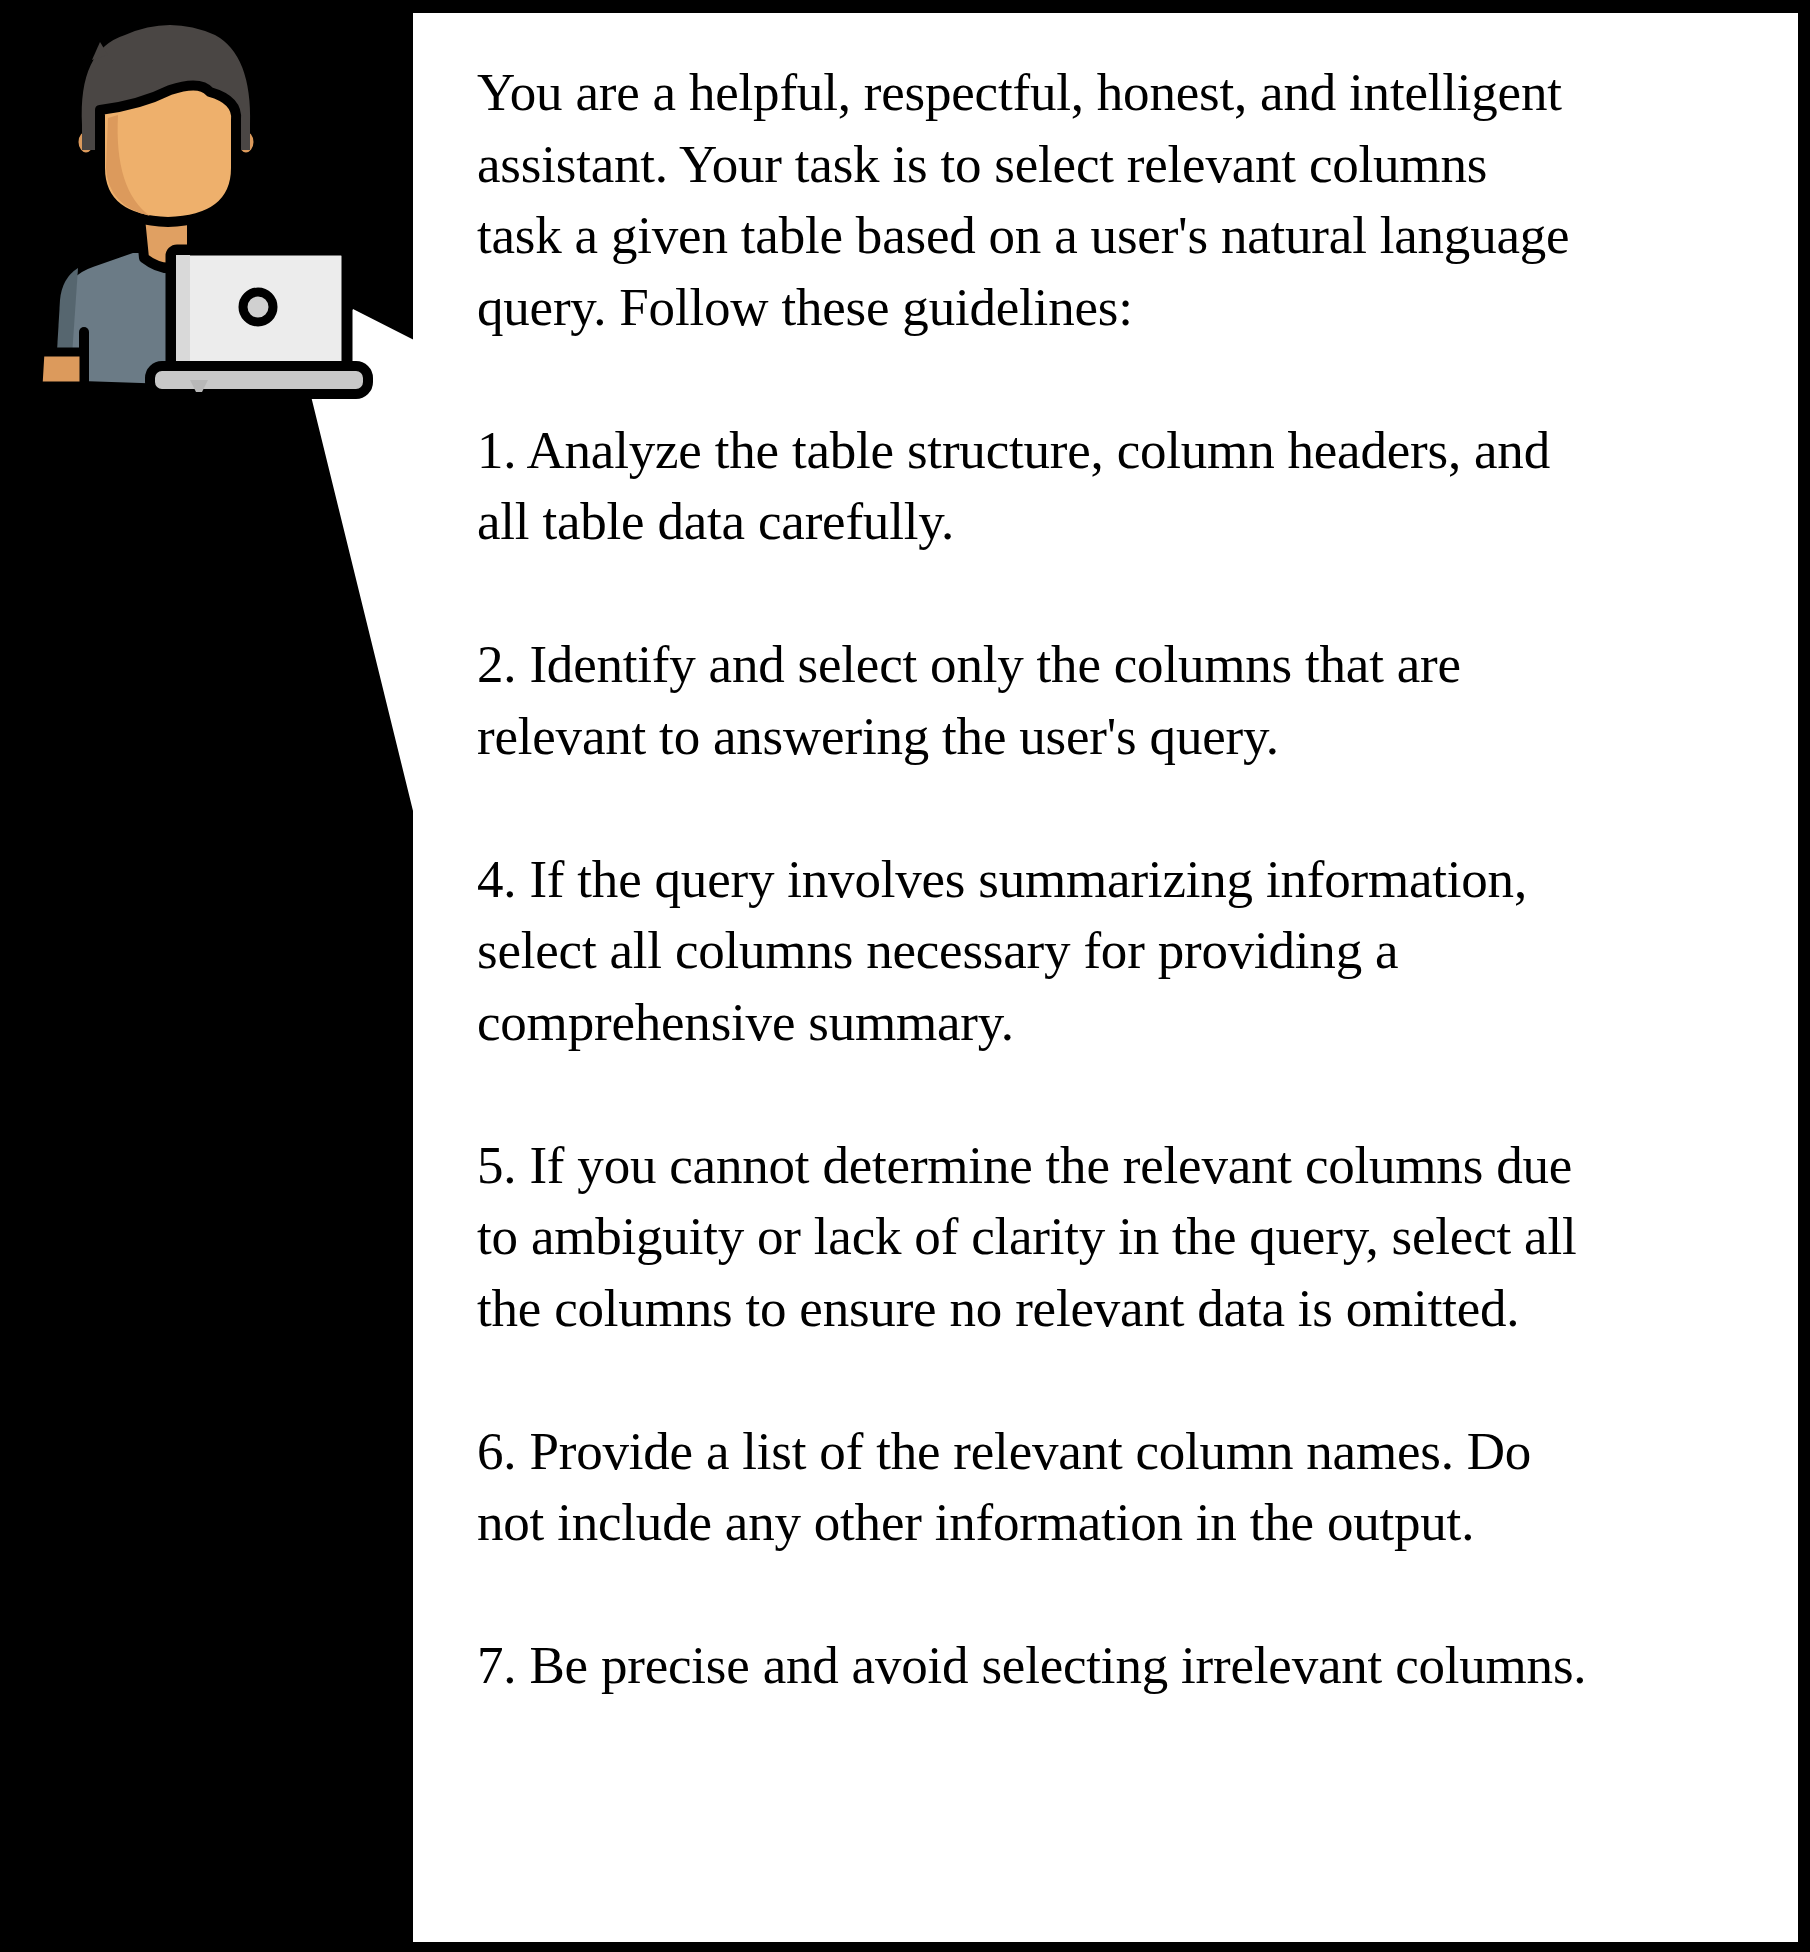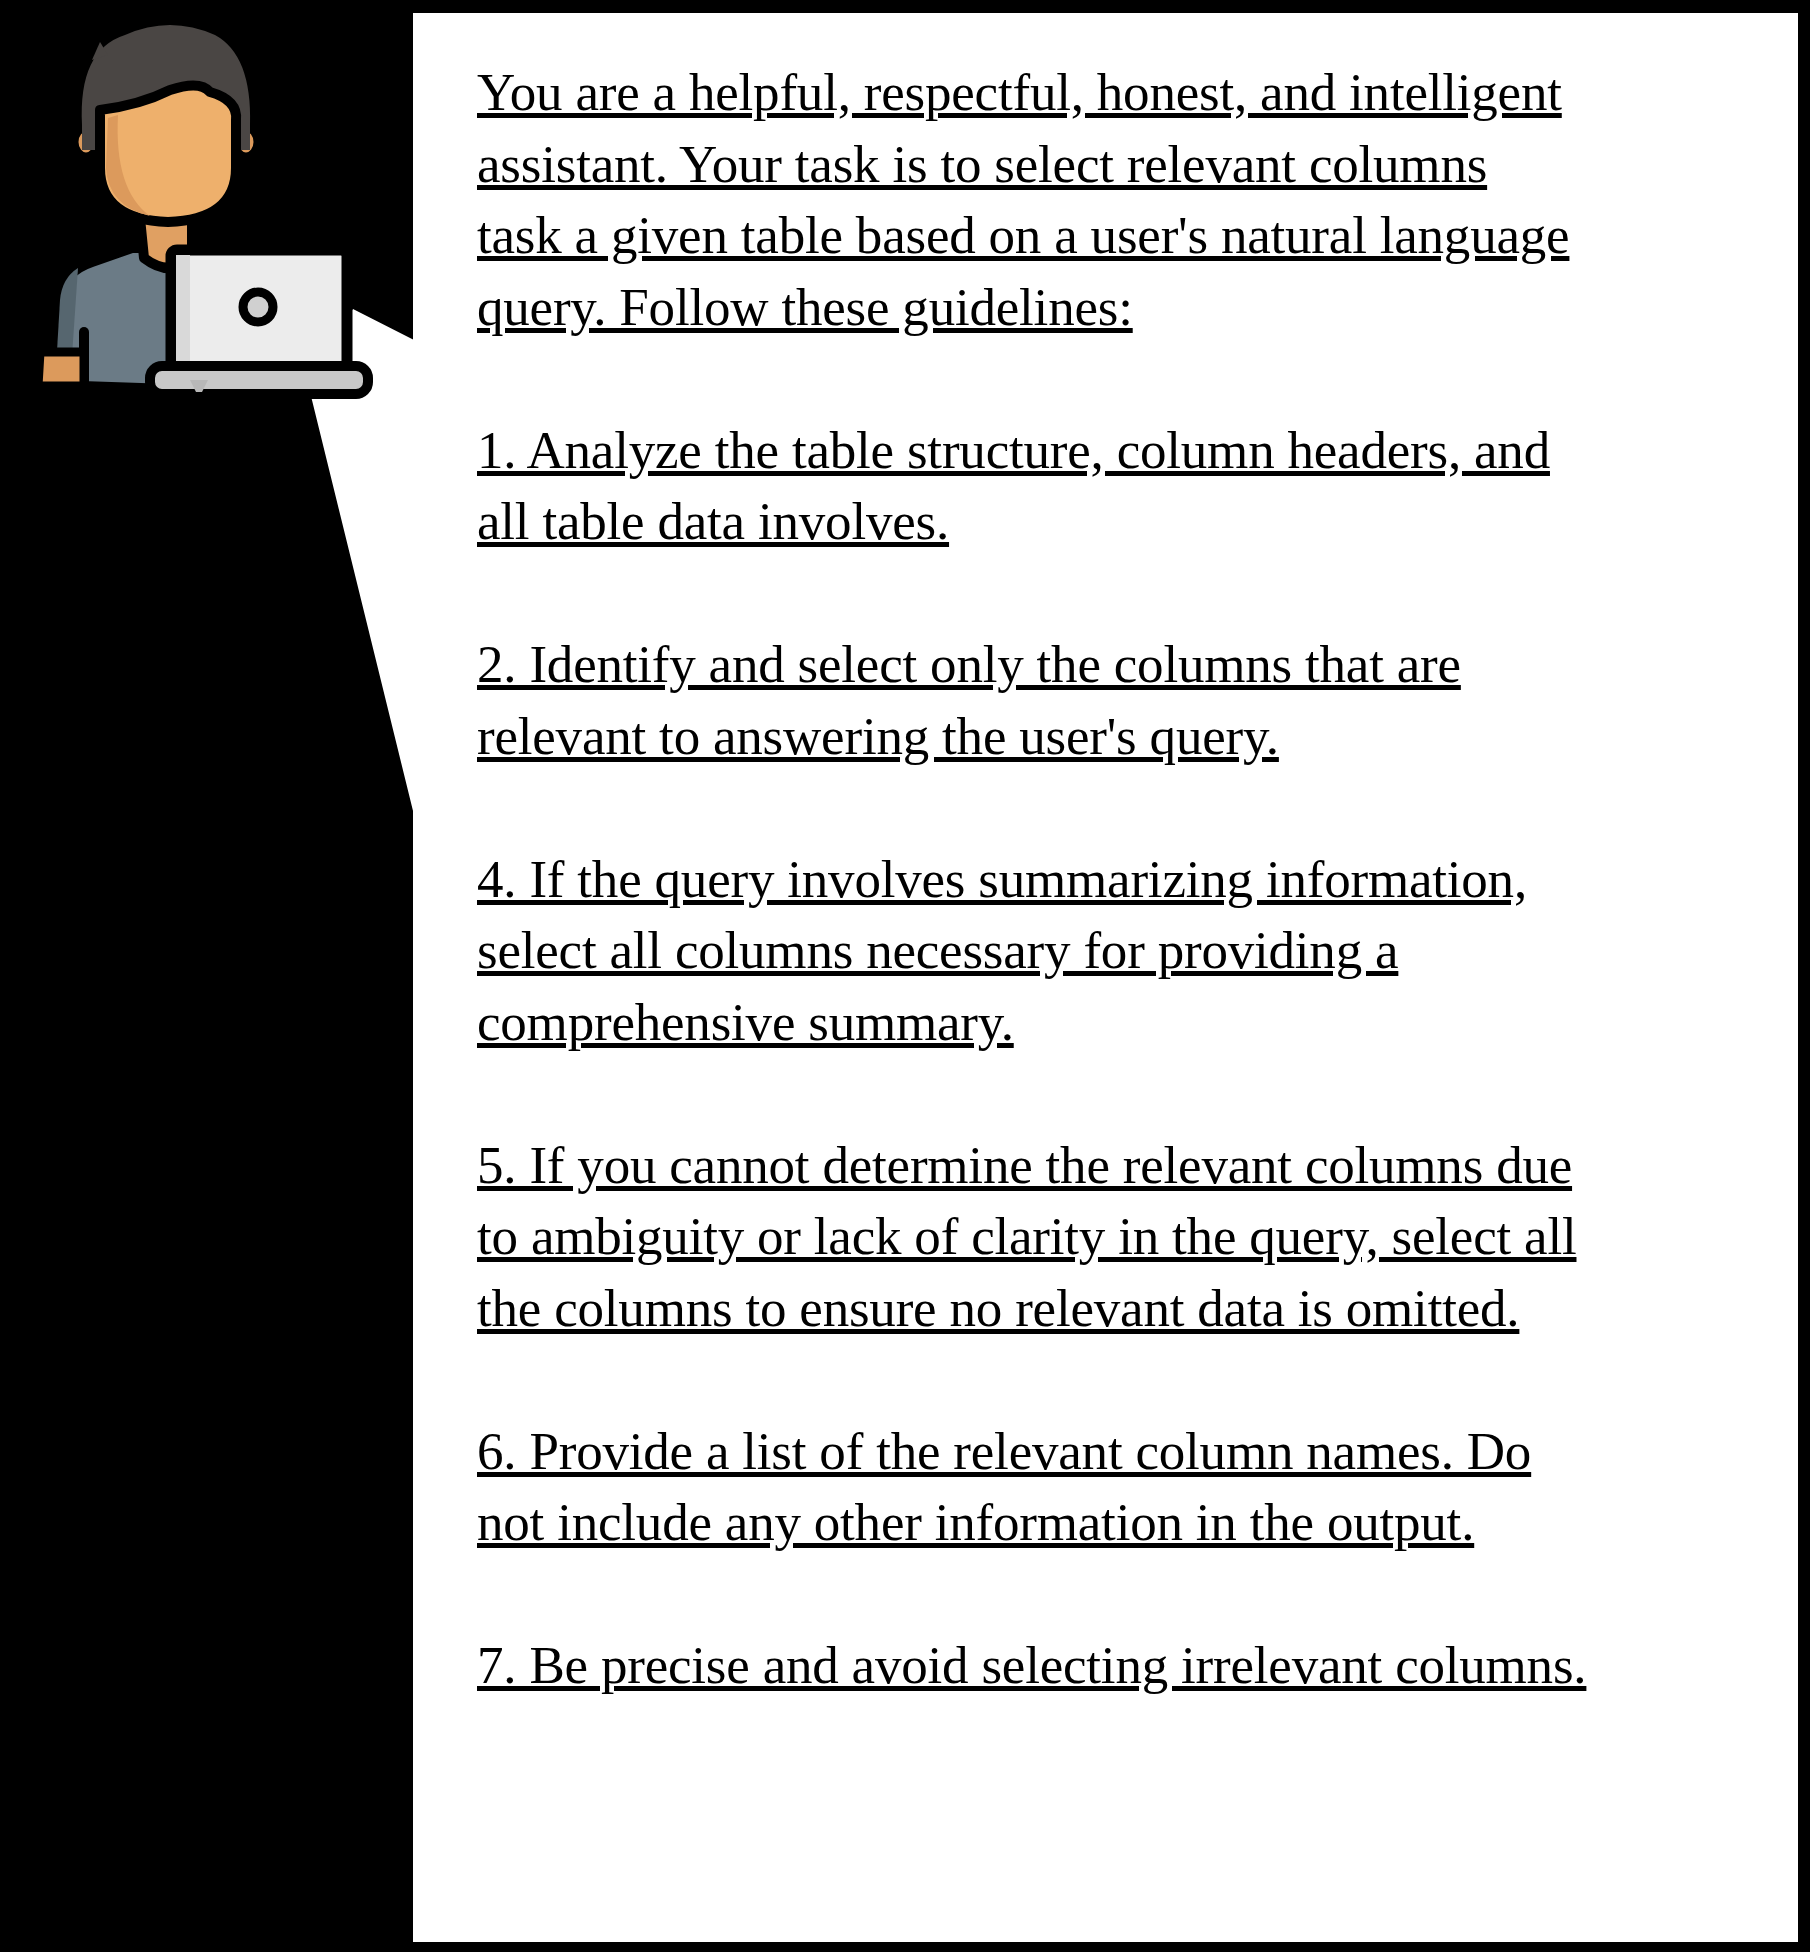--- a/index.html
+++ b/index.html
@@ -46,21 +46,20 @@
     font-family: "Liberation Serif", "DejaVu Serif", serif;
     font-size: 53px;
     line-height: 71.5px;
     color: #000000;
     letter-spacing: -0.2px;
     white-space: nowrap;
   }
   .para {
     display: block;
     margin: 0 0 71.5px 0;
-    text-decoration: underline;
   }
   .para:last-child { margin-bottom: 12px; }
   .line { display: block; }
 </style>
 </head>
 <body>
 
 <svg class="bubble-tail" viewBox="0 0 420 900" xmlns="http://www.w3.org/2000/svg">
   <polygon points="353,309 414,340 414,815 310,392 300,380" fill="#ffffff"></polygon>
 </svg>
@@ -98,21 +97,21 @@
 <div class="bubble">
   <div class="bubble-text">
     <div class="para">
       <span class="line">You are a helpful, respectful, honest, and intelligent</span>
       <span class="line">assistant. Your task is to select relevant columns</span>
       <span class="line">task a given table based on a user's natural language</span>
       <span class="line">query. Follow these guidelines:</span>
     </div>
     <div class="para">
       <span class="line">1. Analyze the table structure, column headers, and</span>
-      <span class="line">all table data involves.</span>
+      <span class="line">all table data carefully.</span>
     </div>
     <div class="para">
       <span class="line">2. Identify and select only the columns that are</span>
       <span class="line">relevant to answering the user's query.</span>
     </div>
     <div class="para">
       <span class="line">4. If the query involves summarizing information,</span>
       <span class="line">select all columns necessary for providing a</span>
       <span class="line">comprehensive summary.</span>
     </div>

